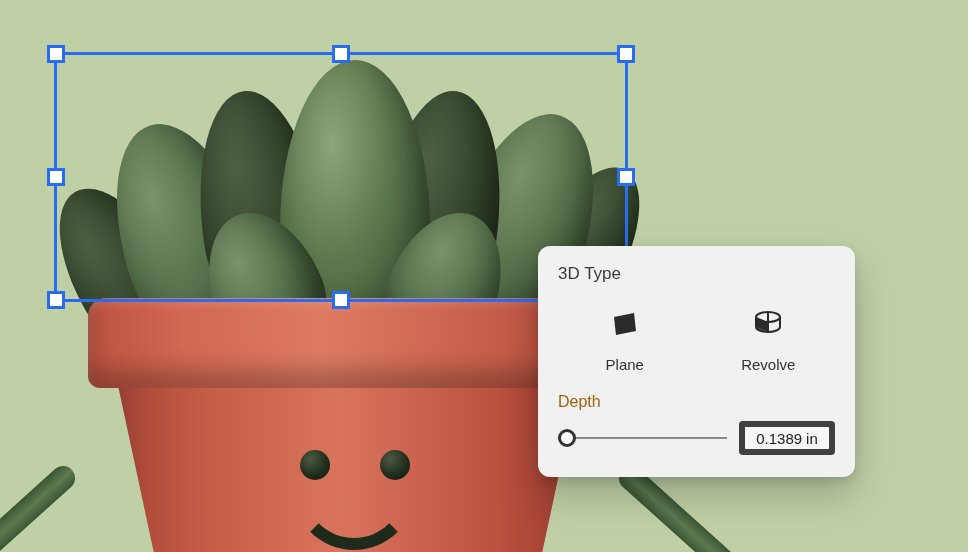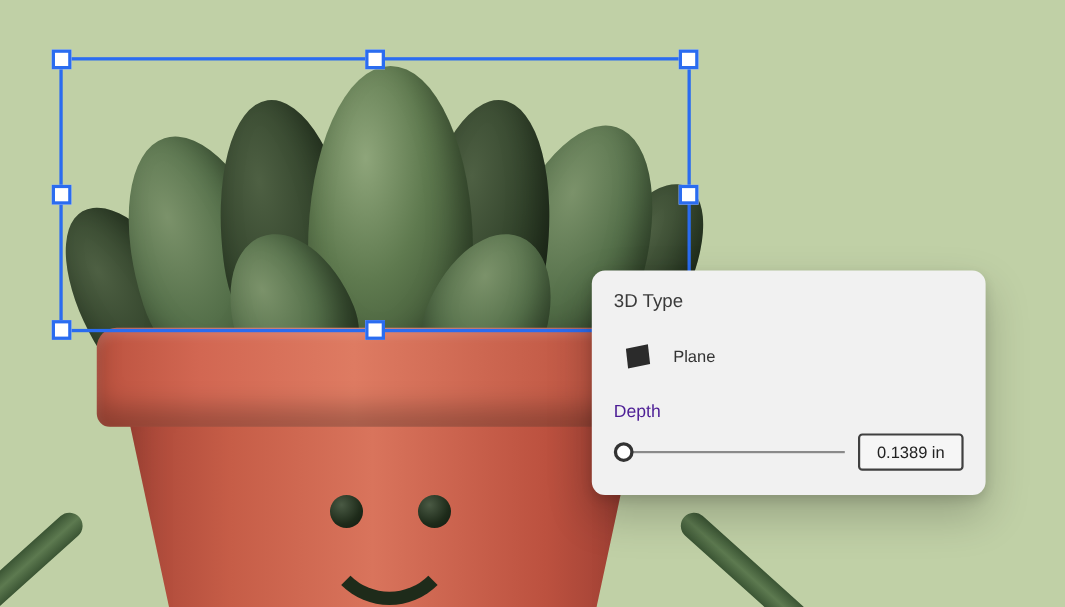--- a/index.html
+++ b/index.html
@@ -83,21 +83,21 @@
   .handle.ml { left: -10px; top: calc(50% - 9px); }
   .handle.mr { right: -10px; top: calc(50% - 9px); }
   .handle.bl { left: -10px; bottom: -10px; }
   .handle.bm { left: calc(50% - 9px); bottom: -10px; }
   .handle.br { right: -10px; bottom: -10px; }
 
   
   .panel {
     position: absolute;
     left: 538px; top: 246px;
-    width: 358px;
+    width: 317px;
     background: #f1f1f1;
     border-radius: 12px;
     padding: 18px 20px 22px 20px;
     box-shadow: 0 18px 40px rgba(0,0,0,0.22), 0 4px 10px rgba(0,0,0,0.12);
     color: #2b2b2b;
   }
   .panel h4 {
     font-size: 17px;
     font-weight: 400;
     margin-bottom: 14px;
@@ -105,39 +105,40 @@
   }
   .type-row {
     display: flex;
     justify-content: space-between;
     gap: 10px;
     margin-bottom: 18px;
   }
   .type-btn {
     flex: 1;
     display: flex;
+    flex-direction: column;
     align-items: center;
     gap: 10px;
     cursor: pointer;
     padding: 4px 0 2px 0;
     border-radius: 6px;
   }
   .type-btn .icon-box {
     width: 44px; height: 44px;
     display: flex; align-items: center; justify-content: center;
     border-radius: 6px;
   }
   .type-btn.selected .icon-box { background: #cfcfcf; }
   .type-btn span {
     font-size: 15px;
     color: #333;
   }
   .section-label {
     font-size: 16px;
-    color: #4c1d95;
+    color: #a16207;
     margin-bottom: 10px;
   }
   .slider-row {
     display: flex;
     align-items: center;
     gap: 12px;
   }
   .slider {
     position: relative;
     flex: 1;
@@ -155,21 +156,21 @@
     left: 0; top: 50%; transform: translate(0,-50%);
     width: 18px; height: 18px;
     border-radius: 50%;
     background: #fff;
     border: 3px solid #333;
     cursor: grab;
   }
   .value-box {
     width: 96px;
     height: 34px;
-    border: 2px solid #404040;
+    border: 6px solid #404040;
     border-radius: 4px;
     background: #f6f6f6;
     display: flex;
     align-items: center;
     justify-content: center;
     font-size: 15px;
     color: #222;
     gap: 4px;
   }
 </style>
@@ -221,20 +222,32 @@
       <div class="type-btn">
         <div class="icon-box">
           <svg width="30" height="30" viewBox="0 0 30 30">
             <polygon points="4,8 24,4 26,22 6,26" fill="#2b2b2b"></polygon>
           </svg>
         </div>
         <span>Plane</span>
       </div>
 
 
+      <div class="type-btn">
+        <div class="icon-box">
+          <svg width="32" height="30" viewBox="0 0 32 30" fill="none" stroke="#2b2b2b" stroke-width="2">
+            <ellipse cx="16" cy="8" rx="12" ry="5"></ellipse>
+            <path d="M4 8 L4 18 A12 5 0 0 0 28 18 L28 8"></path>
+            <path d="M16 3 L16 23"></path>
+            <path d="M4 18 A12 5 0 0 0 16 23" fill="#2b2b2b" stroke="none"></path>
+            <path d="M16 23 L16 13 L4 8 L4 18 Z" fill="#2b2b2b" stroke="none"></path>
+          </svg>
+        </div>
+        <span>Revolve</span>
+      </div>
 
 
     </div>
 
     <div class="section-label">Depth</div>
 
     <div class="slider-row">
       <div class="slider">
         <div class="slider-track"></div>
         <div class="slider-thumb"></div>

